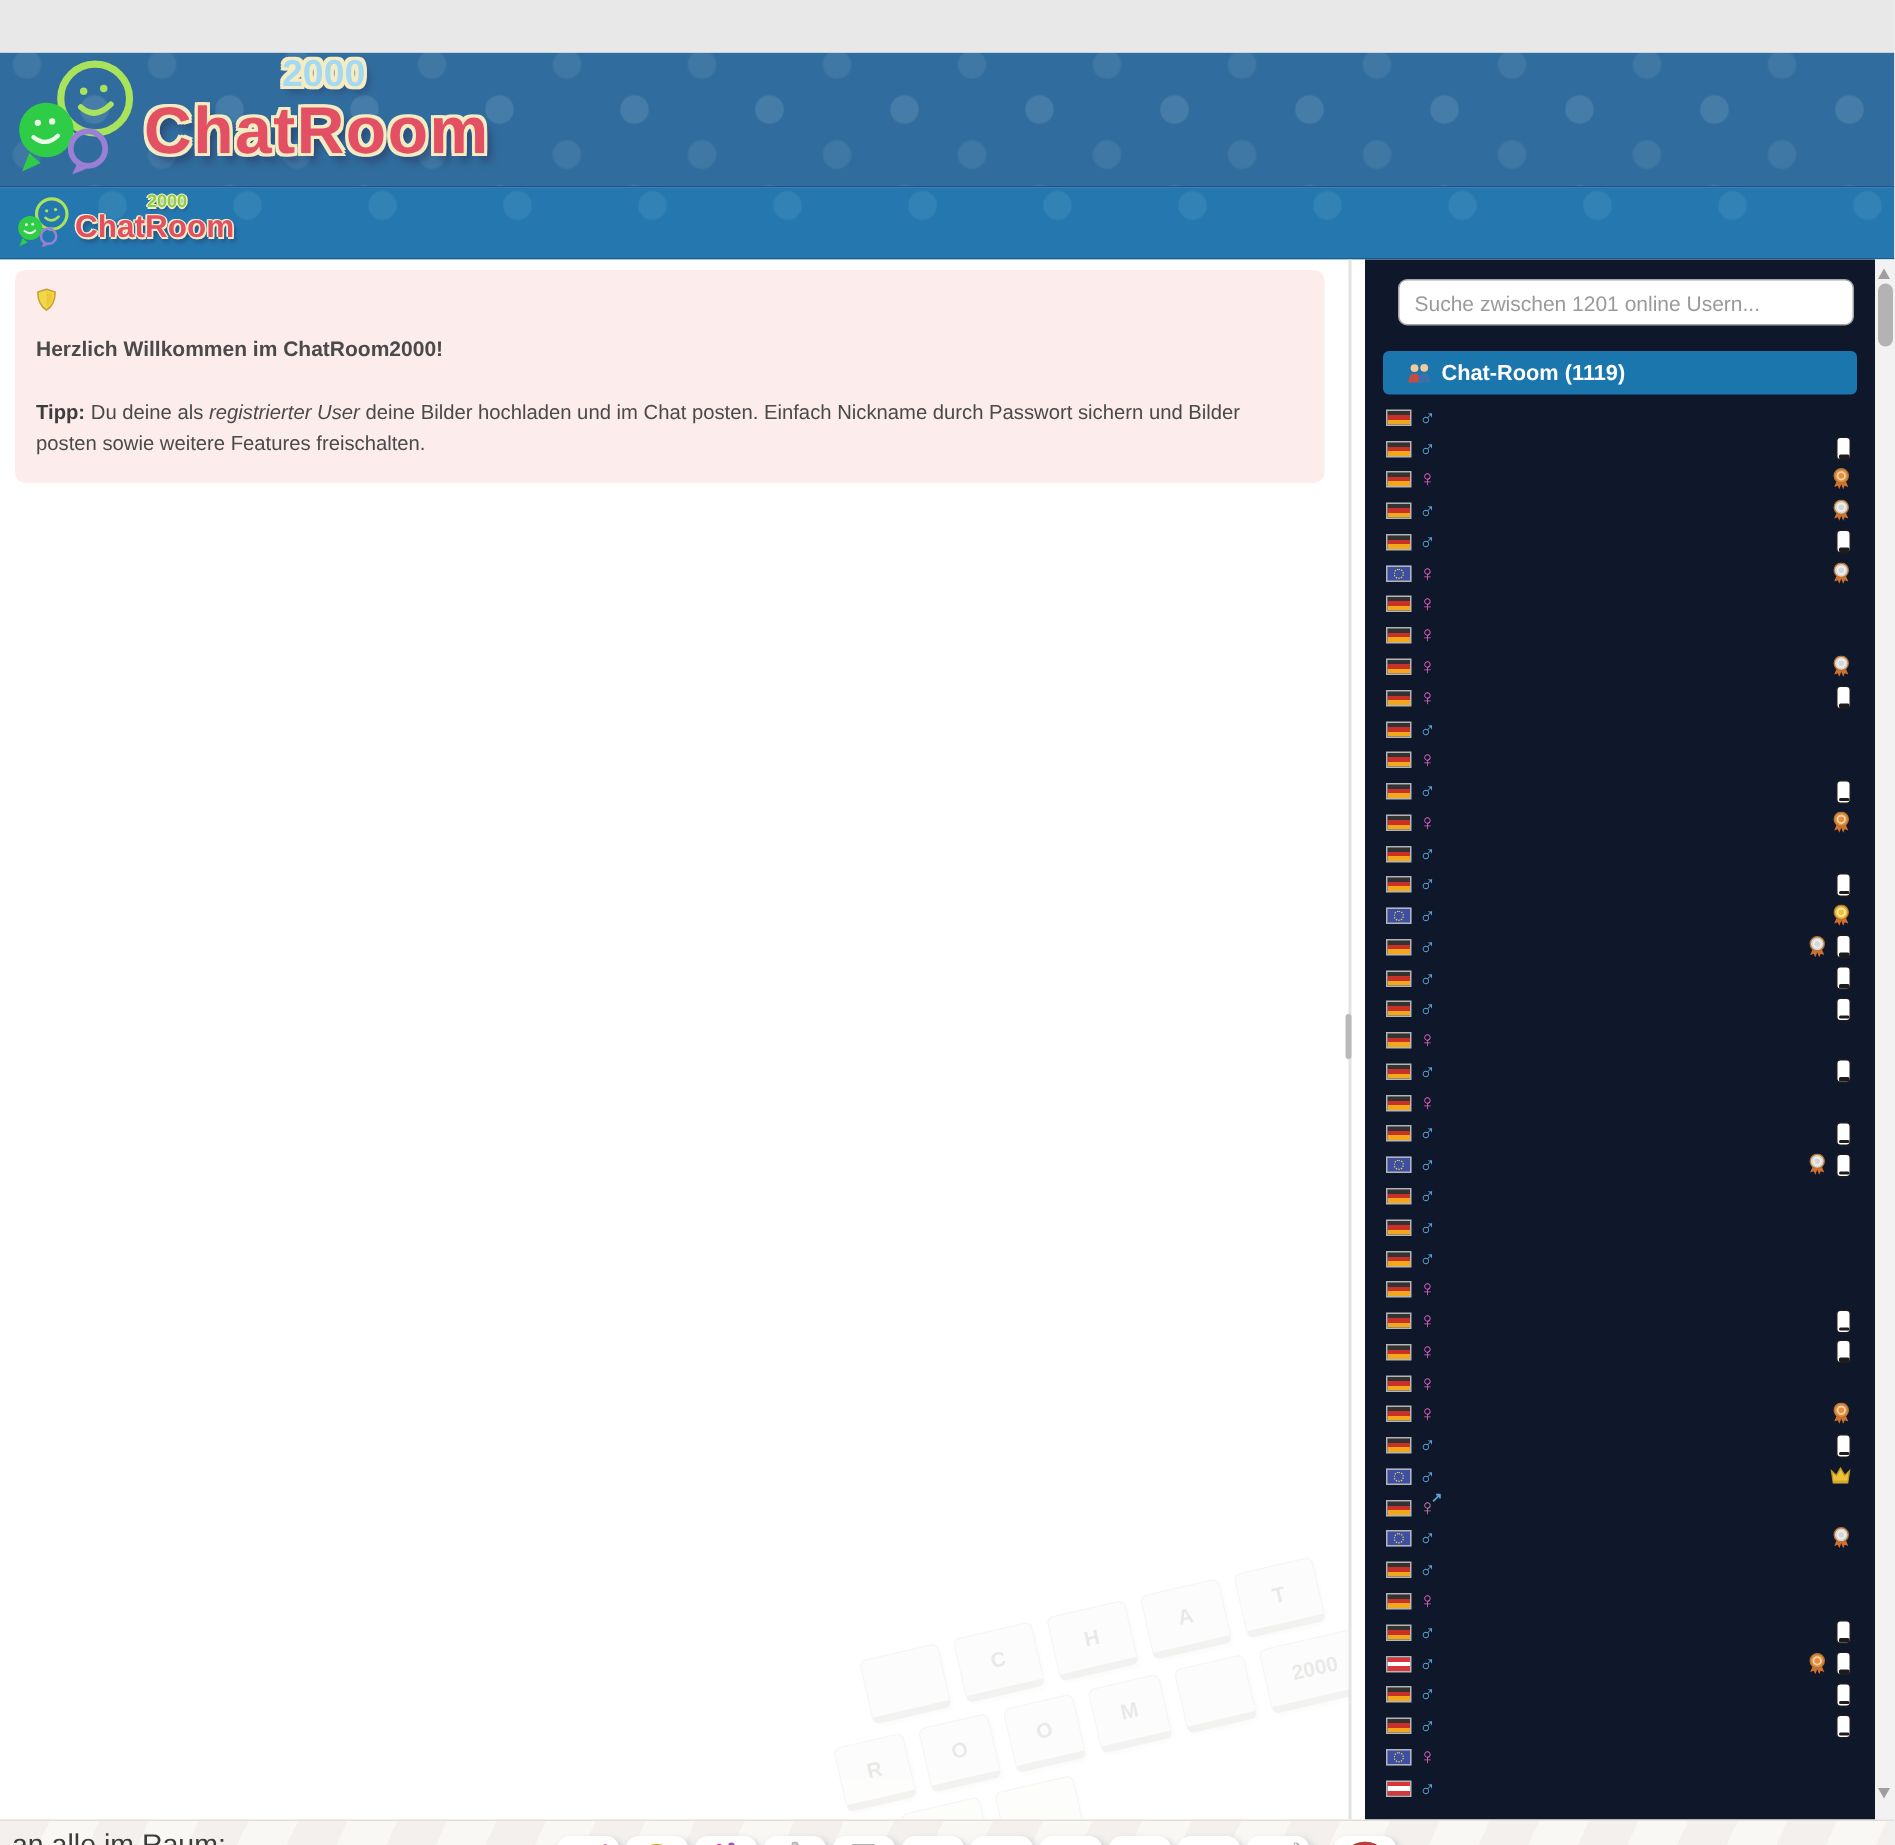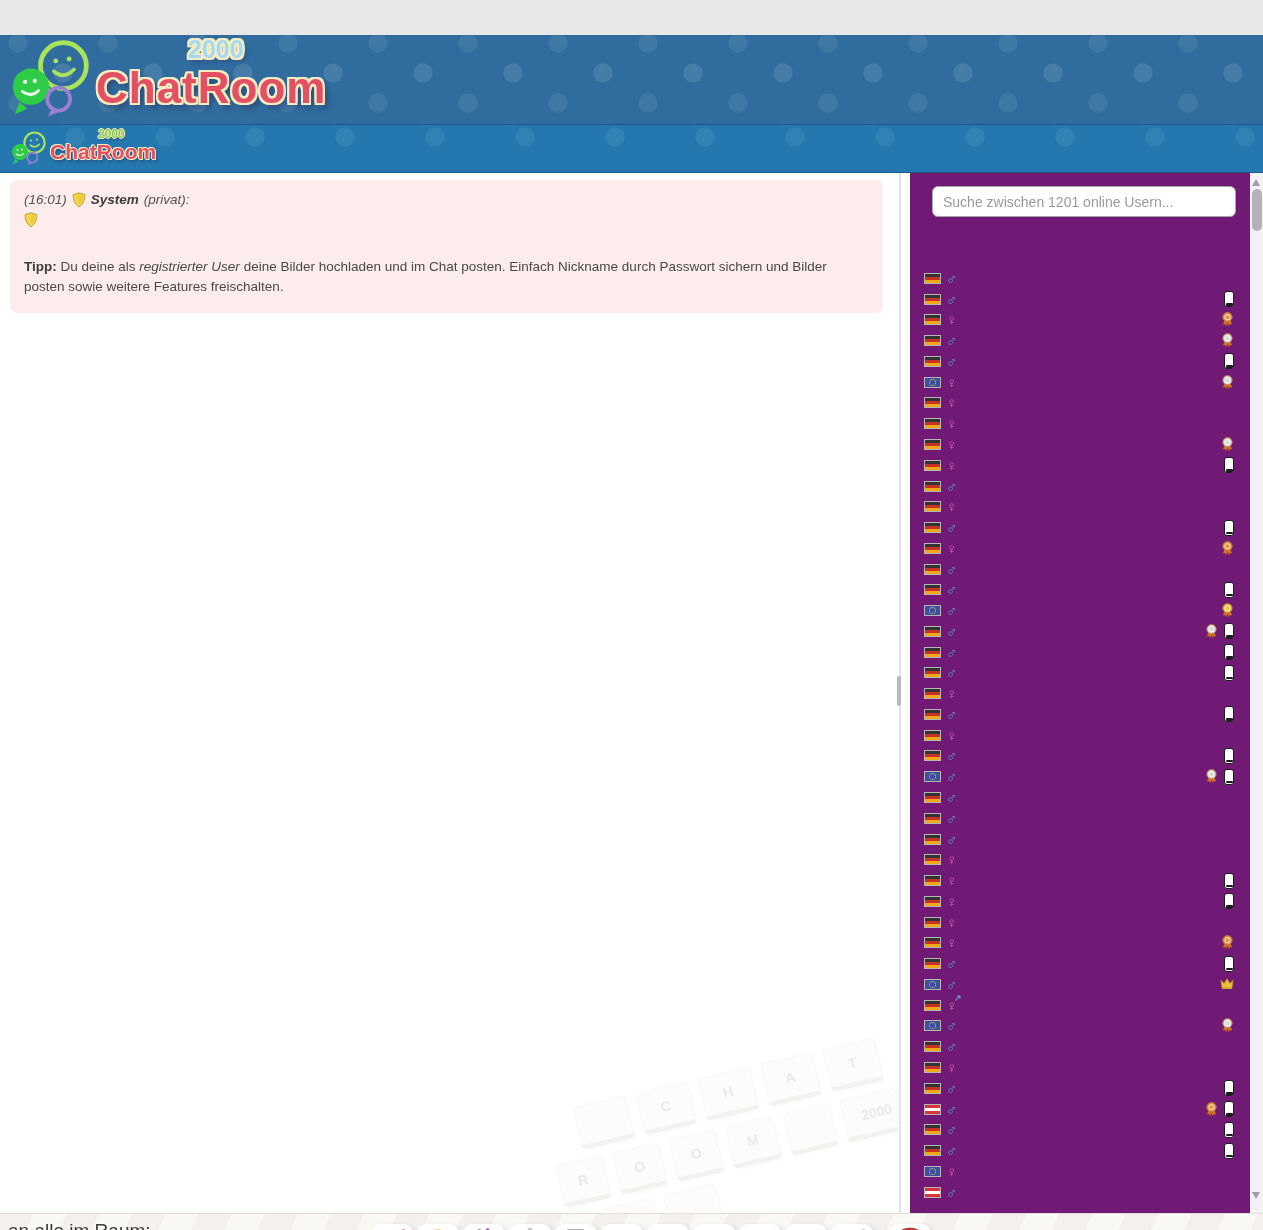--- a/index.html
+++ b/index.html
@@ -107,21 +107,21 @@
   
   .watermark{ position:absolute; right:-16px; bottom:-14px; width:330px; transform:rotate(-13deg); opacity:.55; }
   .wm-row{ display:flex; gap:10px; margin-bottom:9px; }
   .wm-row.r2{ margin-left:-30px; }
   .wm-row.r3{ margin-left:-60px; }
   .wm-key{ width:54px; height:44px; background:#fbfbfa; border:1px solid #f0efed;
     border-bottom:5px solid #e9e8e5; border-radius:5px; color:#d9d8d5; font-weight:bold; font-size:14px;
     display:flex; align-items:center; justify-content:center; box-shadow:1px 2px 3px rgba(0,0,0,.04); }
   .wm-key.wide{ width:78px; }
   
-  .sidebar{ position:absolute; left:910px; top:0; width:340px; height:100%; background:#701a75; }
+  .sidebar{ position:absolute; left:910px; top:0; width:340px; height:100%; background:#0f172a; }
   .search-input{ position:absolute; left:22px; top:13px; width:304px; height:31px;
     border:1px solid #a5a5a5; border-radius:6px; padding:0 10px; font-size:14px; color:#444;
     font-family:"Liberation Sans",sans-serif; outline:none; }
   .search-input::placeholder{ color:#9a9a9a; }
   .room-header{ position:absolute; left:12px; top:61px; width:316px; height:29px; background:#1b76ae;
     border-radius:4px; display:flex; align-items:center; padding-left:16px; gap:7px; cursor:pointer; }
   .room-title{ color:#fff; font-weight:bold; font-size:14.5px; }
   .user-list{ position:absolute; left:14px; top:95px; width:316px; height:945px; overflow:hidden; }
   .user-row{ display:flex; align-items:center; height:20.78px; padding-right:6px; cursor:pointer; }
   .flag{ width:17px; height:11px; border:1px solid #b5b5b5; flex:0 0 17px; }
@@ -272,35 +272,27 @@
       <span class="hallo">Hallo</span>
       <span class="name-redacted"></span>
       <span class="caret"></span>
     </div>
   </div>
 
   <div class="content">
 
     <div class="chat-area">
       <div class="sys-msg">
-        <div class="sys-head">
-          <span class="sys-time">(16:01)</span>
-          <svg width="14" height="16" viewBox="0 0 14 16">
-            <path d="M7 0.8 L12.8 2.7 C12.8 7.8 11.5 12 7 14.8 C2.5 12 1.2 7.8 1.2 2.7 Z" fill="#f2d64b" stroke="#c4a02e" stroke-width="1"></path>
-            <path d="M7 2.6 L11 4 C11 7.6 10 10.6 7 12.8 Z" fill="#e9c52f" opacity="0.7"></path>
-          </svg>
-          <span class="sys-sender">System</span>
-          <span class="sys-privacy">(privat):</span>
-        </div>
         <div class="sys-shield-line">
           <svg width="14" height="16" viewBox="0 0 14 16">
             <path d="M7 0.8 L12.8 2.7 C12.8 7.8 11.5 12 7 14.8 C2.5 12 1.2 7.8 1.2 2.7 Z" fill="#f2d64b" stroke="#c4a02e" stroke-width="1"></path>
             <path d="M7 2.6 L11 4 C11 7.6 10 10.6 7 12.8 Z" fill="#e9c52f" opacity="0.7"></path>
           </svg>
         </div>
+        <div class="sys-title">Herzlich Willkommen im ChatRoom2000!</div>
         <div class="sys-tip">
           <b>Tipp:</b>
           <span>Du deine als</span>
           <i>registrierter User</i>
           <span>deine Bilder hochladen und im Chat posten. Einfach Nickname durch Passwort sichern und Bilder posten sowie weitere Features freischalten.</span>
         </div>
       </div>
       <div class="watermark">
           <div class="wm-row r1">
             <div class="wm-key"></div>
@@ -323,20 +315,29 @@
             <div class="wm-key"></div>
           </div>
         </div>
     </div>
 
     <div class="divider"></div>
     <div class="divider-handle"></div>
 
     <div class="sidebar">
       <input class="search-input" type="text" placeholder="Suche zwischen 1201 online Usern..." style="">
+      <div class="room-header">
+        <svg width="16" height="14" viewBox="0 0 16 14">
+          <circle cx="5" cy="3.4" r="2.6" fill="#f3c99d"></circle>
+            <path d="M1 13 q0 -6 4 -6 q4 0 4 6 z" fill="#c14d44"></path>
+          <circle cx="11.5" cy="3.2" r="2.6" fill="#f3c99d"></circle>
+            <path d="M7.5 13 q0 -6 4 -6 q4 0 4 6 z" fill="#3f6fa8"></path>
+        </svg>
+        <span class="room-title">Chat-Room (1119)</span>
+      </div>
       <div class="user-list">
           <div class="user-row">
             <span class="flag de"></span>
             <span class="gender male">♂</span>
             <span class="uname"></span>
             <span class="badges"></span>
           </div>
           <div class="user-row">
             <span class="flag de"></span>
             <span class="gender male">♂</span>

